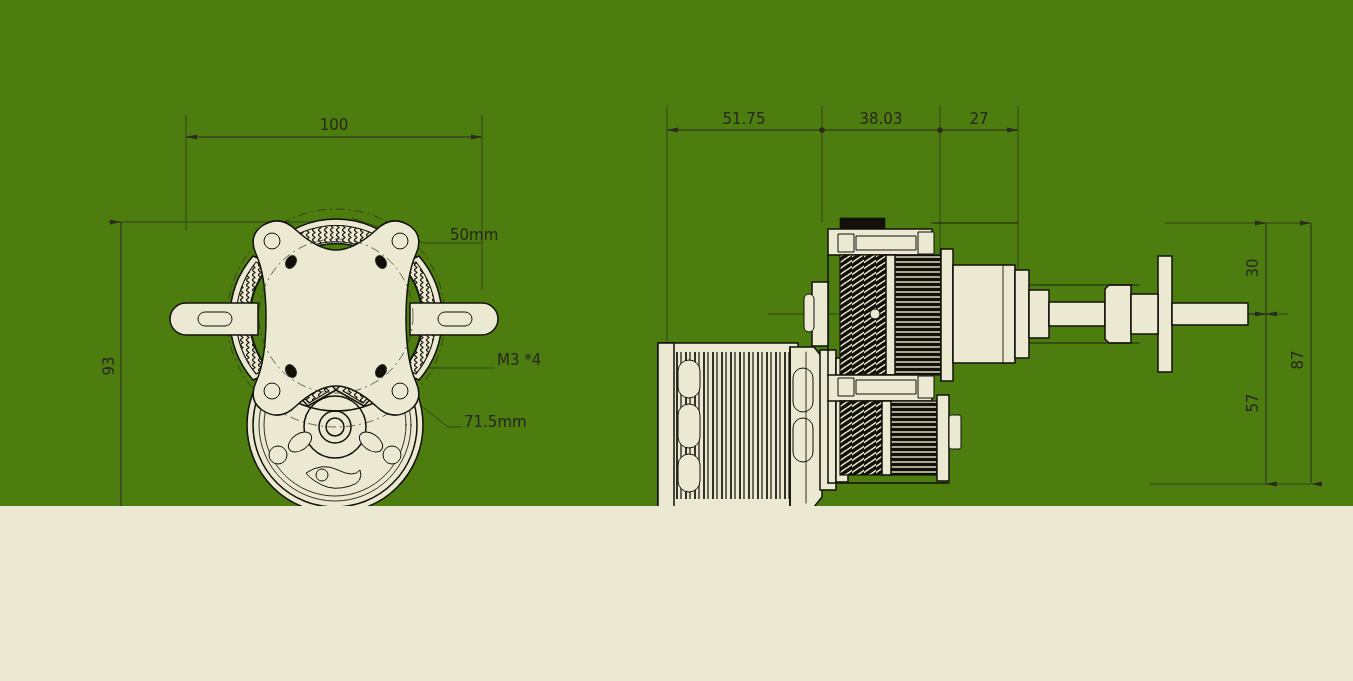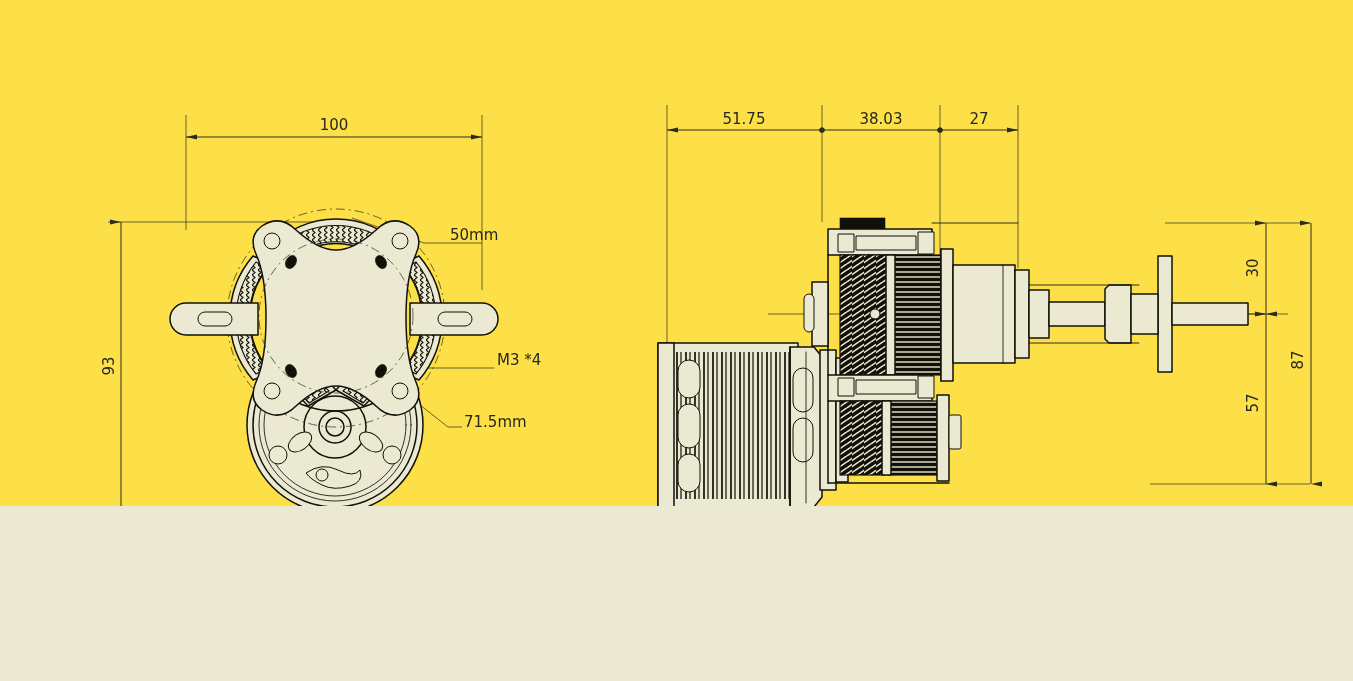--- a/index.html
+++ b/index.html
@@ -8,21 +8,21 @@
     padding: 0;
     background: #ece9d2;
   }
   body {
     font-family: "DejaVu Sans", "Liberation Sans", sans-serif;
   }
   #sheet {
     position: relative;
     width: 1353px;
     height: 506px;
-    background: #fde047;
+    background: #4d7c0f;
     overflow: hidden;
   }
   #sheet svg {
     position: absolute;
     top: 0;
     left: 0;
     display: block;
   }
   .dim-text {
     font-family: "DejaVu Sans", "Liberation Sans", sans-serif;

